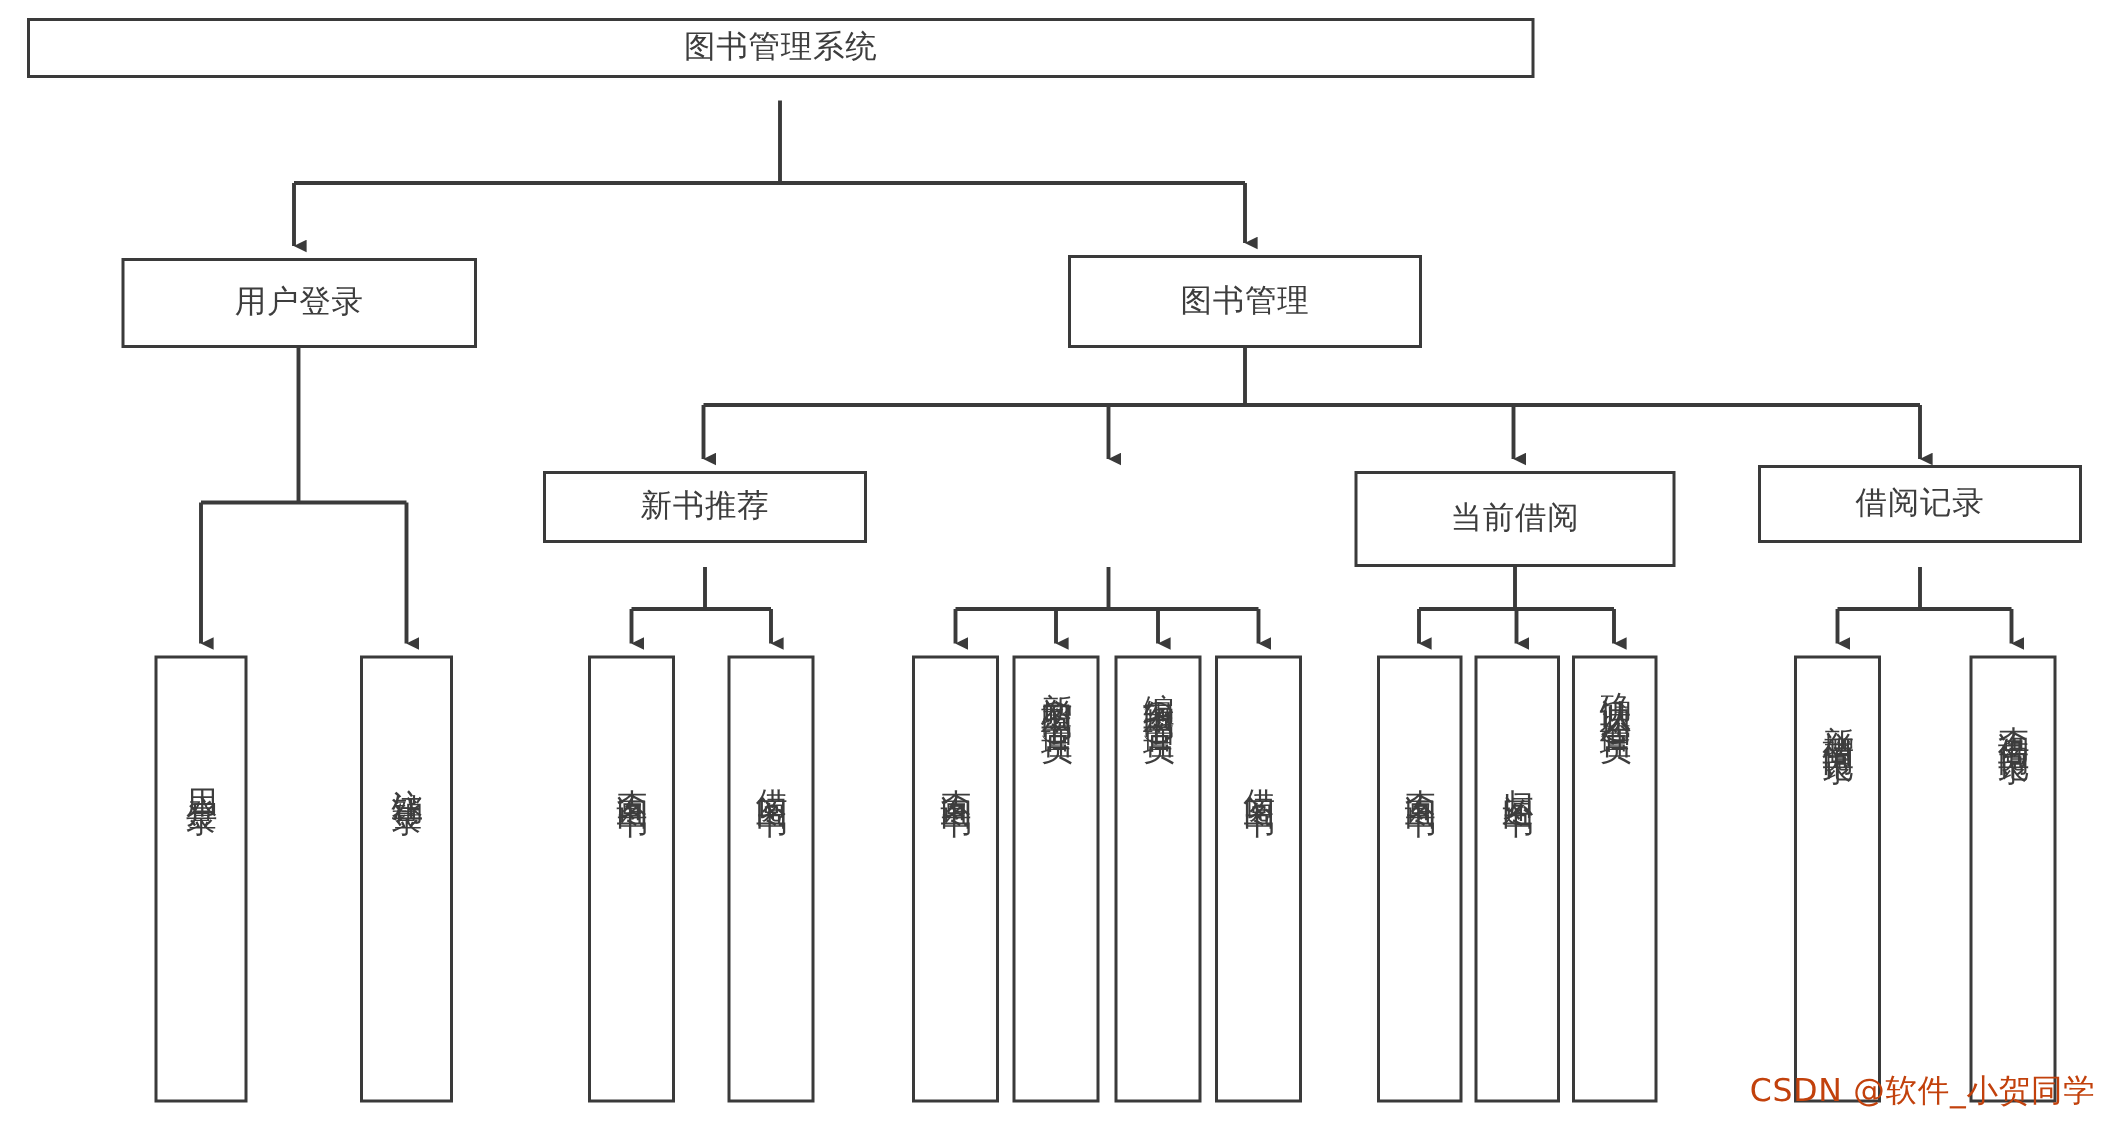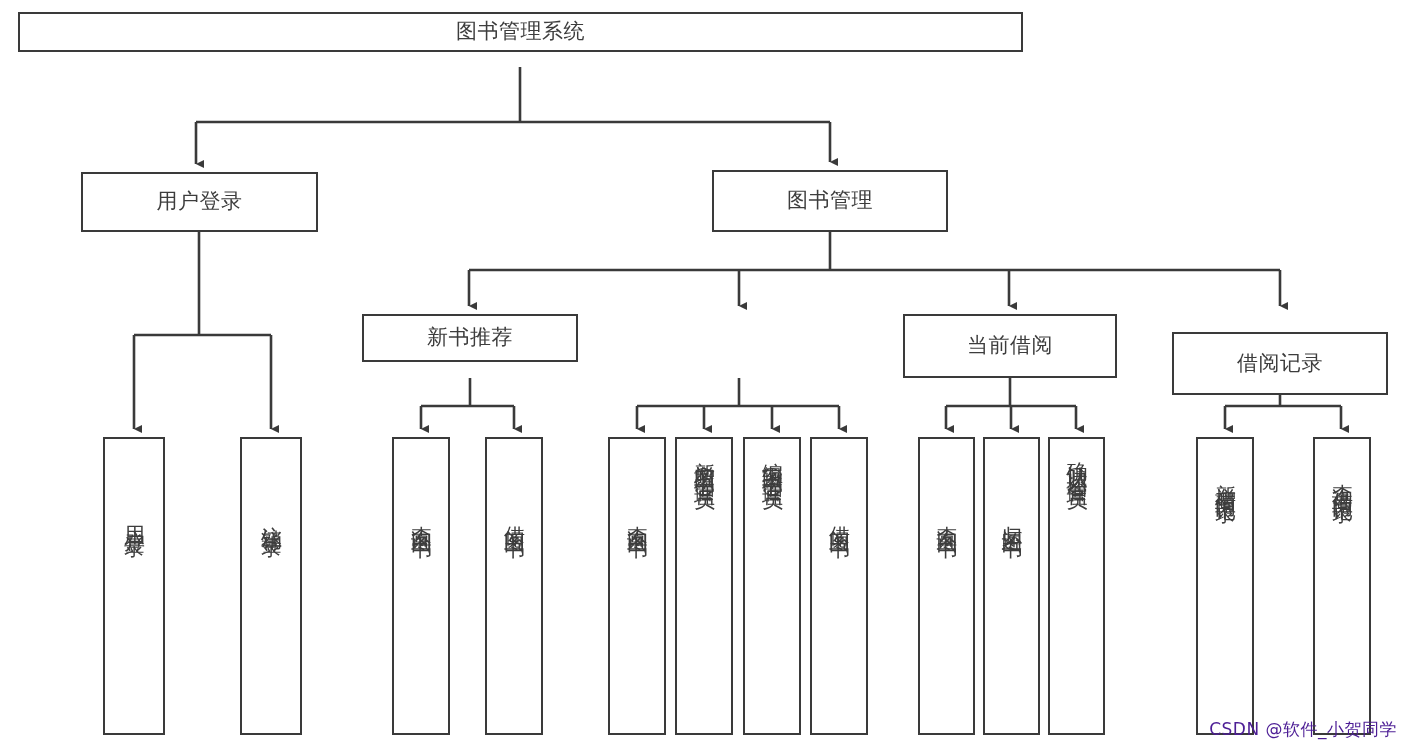--- a/index.html
+++ b/index.html
@@ -52,22 +52,22 @@
     text-orientation: upright;
     font-size: 21px;
     letter-spacing: 4px;
     white-space: nowrap;
     -webkit-text-orientation: upright;
   }
   .watermark {
     position: absolute;
     right: 8px;
     bottom: 6px;
-    font-size: 17px;
-    color: #4c1d95;
+    font-size: 21px;
+    color: #c2410c;
     letter-spacing: 0.5px;
     white-space: nowrap;
     pointer-events: none;
   }
 </style>
 </head>
 <body>
 
 <div id="diagram-root">
 
@@ -138,21 +138,21 @@
 
   <div class="node-box" style="left:362px; top:314px; width:216px; height:48px;">
     <span class="node-label">新书推荐</span>
   </div>
 
 
   <div class="node-box" style="left:903px; top:314px; width:214px; height:64px;align-items:center;">
     <span class="node-label">当前借阅</span>
   </div>
 
-  <div class="node-box" style="left:1172px; top:332px; width:216px; height:63px;">
+  <div class="node-box" style="left:1172px; top:310px; width:216px; height:52px;">
     <span class="node-label">借阅记录</span>
   </div>
 
   <div class="node-box vertical" style="left:103px; top:437px; width:62px; height:298px; padding-top:70px;">
     <span class="node-label">用户登录</span>
   </div>
 
   <div class="node-box vertical" style="left:240px; top:437px; width:62px; height:298px; padding-top:70px;">
     <span class="node-label">注销登录</span>
   </div>

